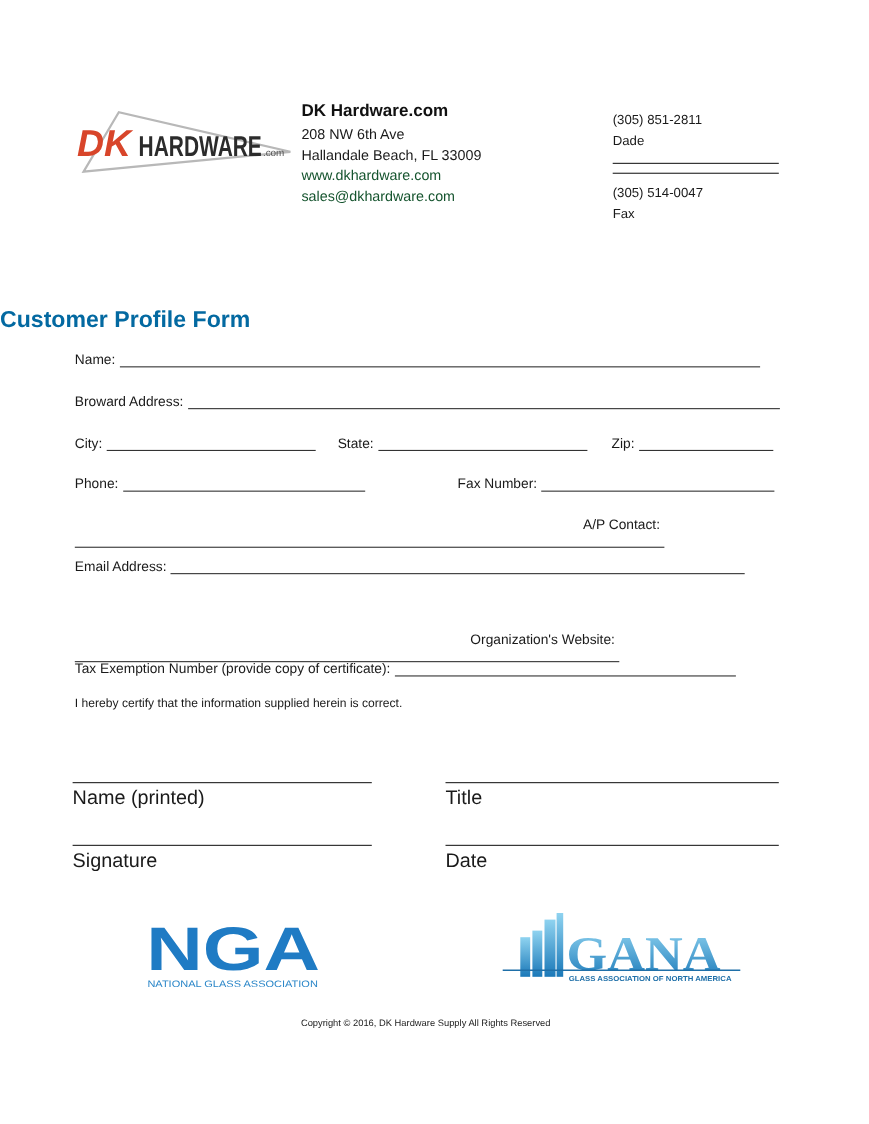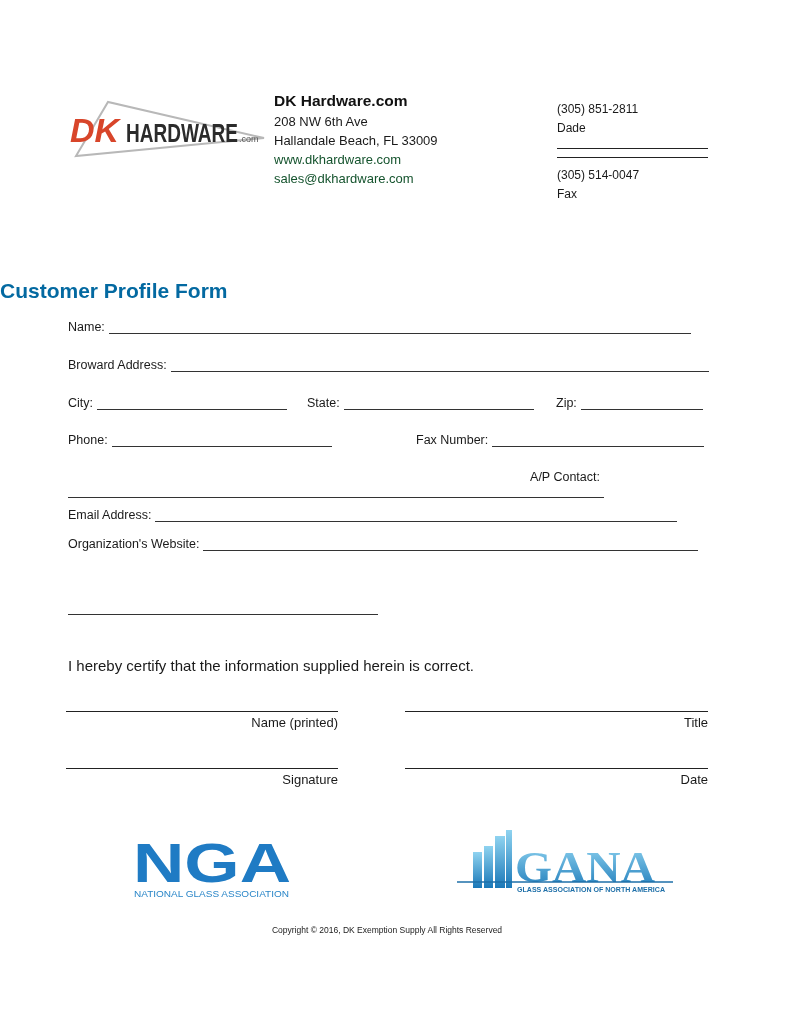--- a/index.html
+++ b/index.html
@@ -22,24 +22,24 @@
   .phones .rule { border-top: 1.5px solid #222; margin: 8px 0 8px 0; }
 
   
   .title { left: 0; width: 764px; top: 266px; font-size: 21px; font-weight: bold; color: #0369a1; margin-top: 13px; }
 
   
   .row { position: absolute; left: 68px; font-size: 12.5px; white-space: nowrap; display: flex; align-items: flex-end; }
   .lbl { padding-right: 4px; }
   .blank { display: inline-block; border-bottom: 1px solid #333; height: 13px; }
 
-  .cert { left: 68px; top: 657px; font-size: 15px; }
+  .cert { left: 68px; top: 634px; font-size: 11px; }
 
   .sig { position: absolute; border-top: 1.6px solid #222; }
-  .sig-lbl { position: absolute; font-size: 13px; text-align: right; }
+  .sig-lbl { position: absolute; font-size: 18px; text-align: left; }
 
   .copyright { left: 0; width: 774px; top: 925px; text-align: center; font-size: 8.5px; color: #222; }
 
   .nga { left: 133px; top: 834px; }
   .gana { left: 455px; top: 826px; }
 </style>
 </head>
 <body>
 
 <div class="abs dk-logo">
@@ -109,26 +109,27 @@
 <div class="row" style="top:470px;flex-direction:column;">
   <span class="lbl">A/P Contact:</span>
   <span class="blank" style="width:536px;"></span>
 </div>
 
 <div class="row" style="top:508px;">
   <span class="lbl">Email Address:</span>
   <span class="blank" style="width:522px;"></span>
 </div>
 
-<div class="row" style="top:537px;">
+<div class="row" style="top:574px;flex-direction:column;">
   <span class="lbl">Organization's Website:</span>
   <span class="blank" style="width:495px;"></span>
 </div>
 
 <div class="row" style="top:601px;">
+  <span class="lbl">Tax Exemption Number (provide copy of certificate):</span>
   <span class="blank" style="width:310px;"></span>
 </div>
 
 <div class="abs cert">I hereby certify that the information supplied herein is correct.</div>
 
 <div class="sig" style="left:66px; top:711px; width:272px;"></div>
 <div class="sig-lbl" style="left:66px; top:715px; width:272px;">Name (printed)</div>
 
 <div class="sig" style="left:405px; top:711px; width:303px;"></div>
 <div class="sig-lbl" style="left:405px; top:715px; width:303px;">Title</div>
@@ -157,13 +158,13 @@
     <rect x="18" y="26" width="9" height="36" fill="url(#gg)"></rect>
     <rect x="29" y="20" width="9" height="42" fill="url(#gg)"></rect>
     <rect x="40" y="10" width="10" height="52" fill="url(#gg)"></rect>
     <rect x="51" y="4" width="6" height="58" fill="url(#gg)"></rect>
     <text x="60" y="56" font-family="Liberation Serif, serif" font-weight="bold" font-size="44" fill="url(#gg)" textLength="140" lengthAdjust="spacingAndGlyphs">GANA</text>
     <line x1="2" y1="56" x2="218" y2="56" stroke="#1e6fa8" stroke-width="1.5"></line>
     <text x="62" y="66" font-family="Liberation Sans, sans-serif" font-weight="bold" font-size="6.5" fill="#1e6fa8" textLength="148" lengthAdjust="spacingAndGlyphs">GLASS ASSOCIATION OF NORTH AMERICA</text>
   </svg>
 </div>
 
-<div class="abs copyright">Copyright © 2016, DK Exemption Supply All Rights Reserved</div>
+<div class="abs copyright">Copyright © 2016, DK Hardware Supply All Rights Reserved</div>
 
 </body></html>

